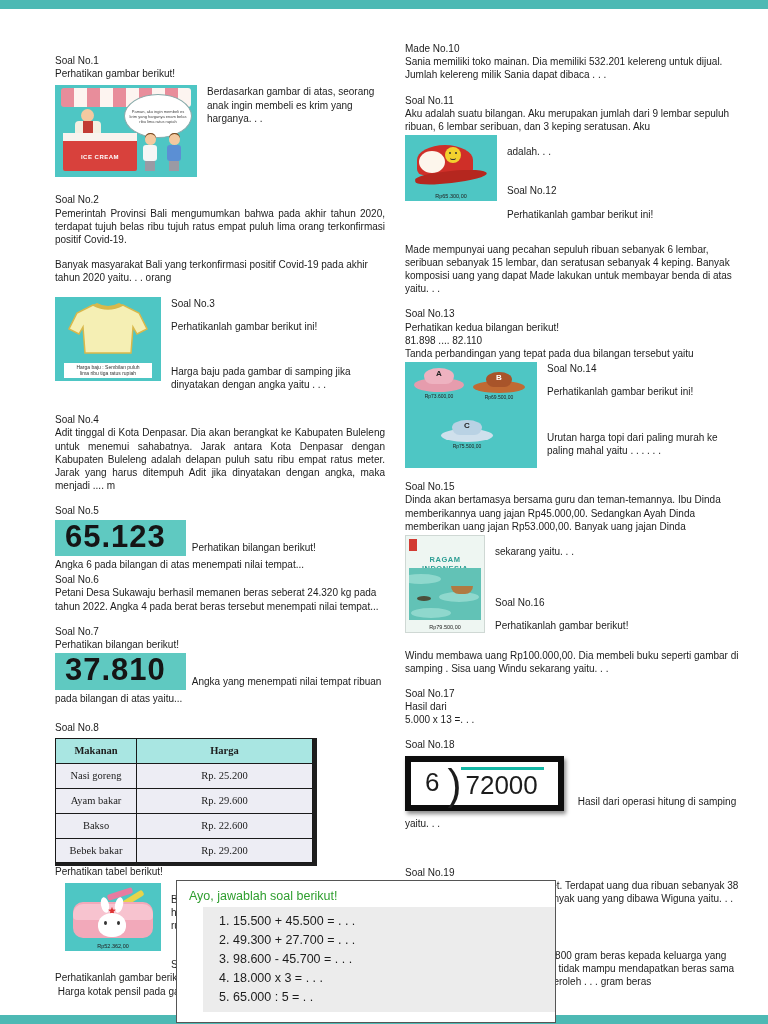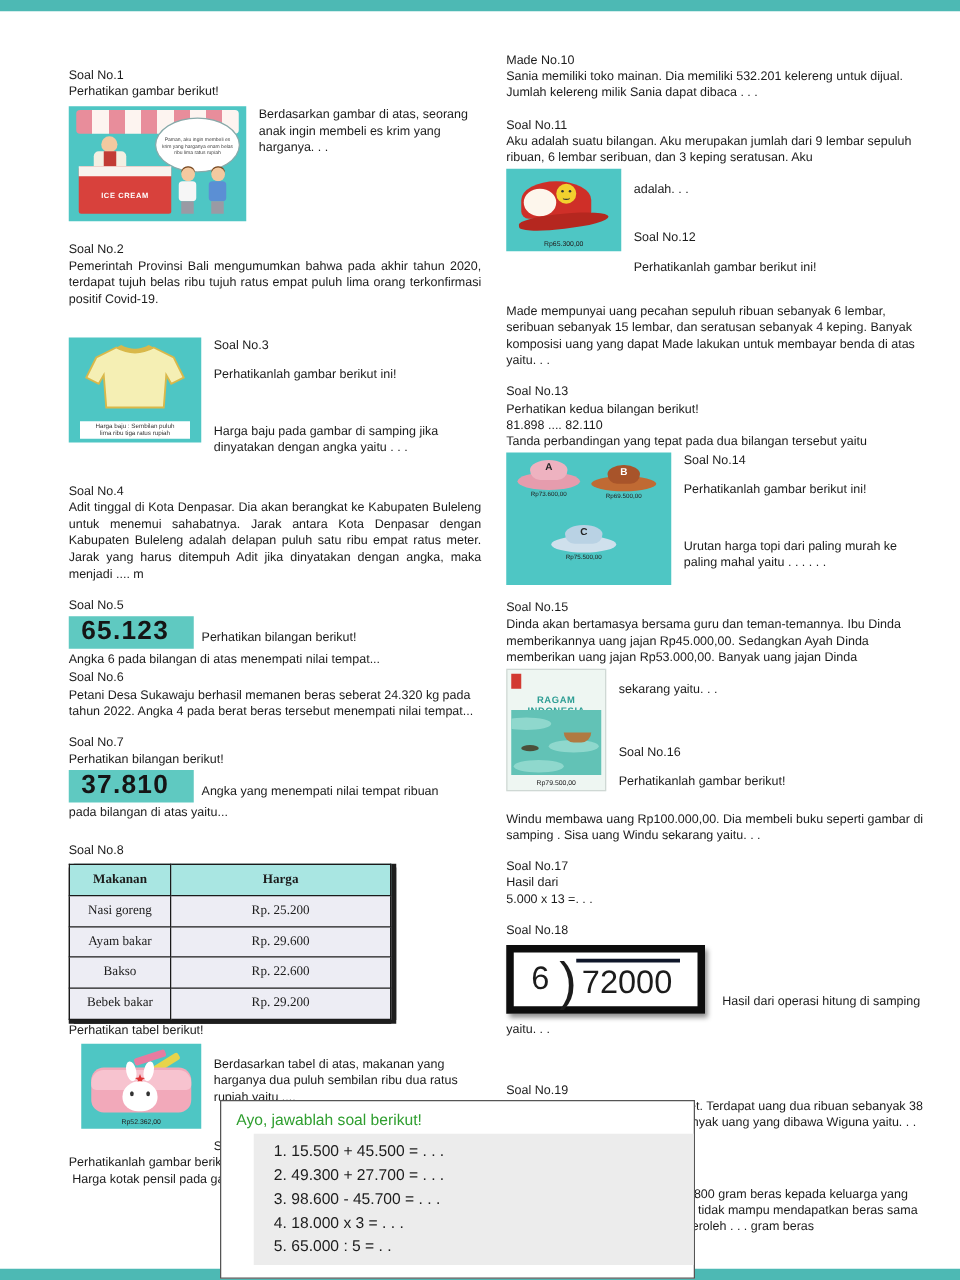--- a/index.html
+++ b/index.html
@@ -104,39 +104,39 @@
   .book-title{position:absolute;top:20px;left:0;right:0;text-align:center;color:#2e9e94;
               font-weight:bold;font-size:7.5px;line-height:1.15;letter-spacing:.5px;}
   .book-sea{position:absolute;left:3px;right:3px;top:32px;bottom:12px;background:#62c2b6;overflow:hidden;}
   .book-wave{position:absolute;width:40px;height:10px;background:#8fd8cd;border-radius:50%;}
   .book-boat{position:absolute;left:42px;top:18px;width:22px;height:8px;background:#b07a42;border-radius:0 0 8px 8px;}
   .book-swimmer{position:absolute;left:8px;top:28px;width:14px;height:5px;background:#4b4f3a;border-radius:50%;}
   .book-price{position:absolute;left:0;right:0;bottom:1px;text-align:center;font-size:5.5px;color:#222;}
 
   
   .numrow{display:flex;align-items:flex-end;margin:2px 0 2px;}
-  .numbox{background:#5fc9c1;padding:1px 20px 3px 10px;font-size:21px;font-weight:bold;
+  .numbox{background:#5fc9c1;padding:1px 20px 3px 10px;font-size:31px;font-weight:bold;
           letter-spacing:1px;color:#151515;line-height:1.05;}
   .numside{padding-left:6px;padding-bottom:2px;}
 
   
   table.food{border-collapse:collapse;font-family:"Liberation Serif",serif;font-size:10.5px;
              width:258px;margin:4px 0 2px;box-shadow:4px 0 0 #1e1e1e, 0 3px 0 #1e1e1e, 4px 3px 0 #1e1e1e;}
   table.food th,table.food td{border:1.6px solid #1a1a1a;text-align:center;padding:5px 4px;}
   table.food th{background:#a9e6e2;font-weight:bold;}
   table.food td{background:#ededf4;}
   table.food td:first-child,table.food th:first-child{width:72px;}
 
   
   .divrow{display:flex;align-items:flex-end;margin-top:4px;}
   .division{display:inline-flex;align-items:center;background:#fff;border:6px solid #0d0d0d;
             box-shadow:2px 3px 4px rgba(0,0,0,.45);padding:5px 14px 7px 14px;}
   .div-divisor{font-size:26px;line-height:1;}
   .div-bracket{font-size:42px;line-height:.7;margin:0 0 0 8px;transform:translateY(3px);font-weight:400;}
-  .div-dividend{font-size:26px;line-height:1;border-top:3px solid #0f172a;padding:2px 6px 0 4px;}
+  .div-dividend{font-size:26px;line-height:1;border-top:3px solid #14b8a6;padding:2px 6px 0 4px;}
   .div-side{padding:0 0 2px 14px;}
 
   
   .quiz{position:absolute;left:176px;top:880px;width:356px;background:#fff;
         border:1.5px solid #555;padding:8px 10px 10px 12px;}
   .quiz-title{color:#2f9e2f;font-size:12.5px;margin:0 0 4px 0;}
   .quiz ol{margin:0 -10px 0 14px;padding:4px 8px 6px 30px;background:#ececec;font-size:12.5px;}
   .quiz li{padding:2.5px 0;}
 </style>
 </head>
@@ -178,20 +178,21 @@
             <div class="legs"></div>
         </div>
       </div>
       <div class="cell">Berdasarkan gambar di atas, seorang anak ingin membeli es krim yang harganya. . .</div>
     </div>
 
     <div class="blk">
       <p class="stitle">Soal No.2</p>
       <p class="jst">Pemerintah Provinsi Bali mengumumkan bahwa pada akhir tahun 2020, terdapat tujuh belas ribu tujuh ratus empat puluh lima orang terkonfirmasi positif Covid-19.</p>
       <div class="gap"></div>
+      <p>Banyak masyarakat Bali yang terkonfirmasi positif Covid-19 pada akhir tahun 2020 yaitu. . . orang</p>
     </div>
 
     <div class="imgrow">
       <div class="pic pic-shirt">
         <svg width="106" height="62" viewBox="0 0 106 62">
           <path d="M38 8 L22 16 L14 32 L24 37 L28 30 L30 56 L76 56 L78 30 L82 37 L92 32 L84 16 L68 8 Q53 16 38 8 Z" fill="#f5efb4" stroke="#d9b84a" stroke-width="1.5"></path>
           <path d="M38 8 Q53 16 68 8 L64 6 Q53 12 42 6 Z" fill="#d9b84a"></path>
         </svg>
         <div class="shirt-cap">
           <div>Harga baju : Sembilan puluh</div>

